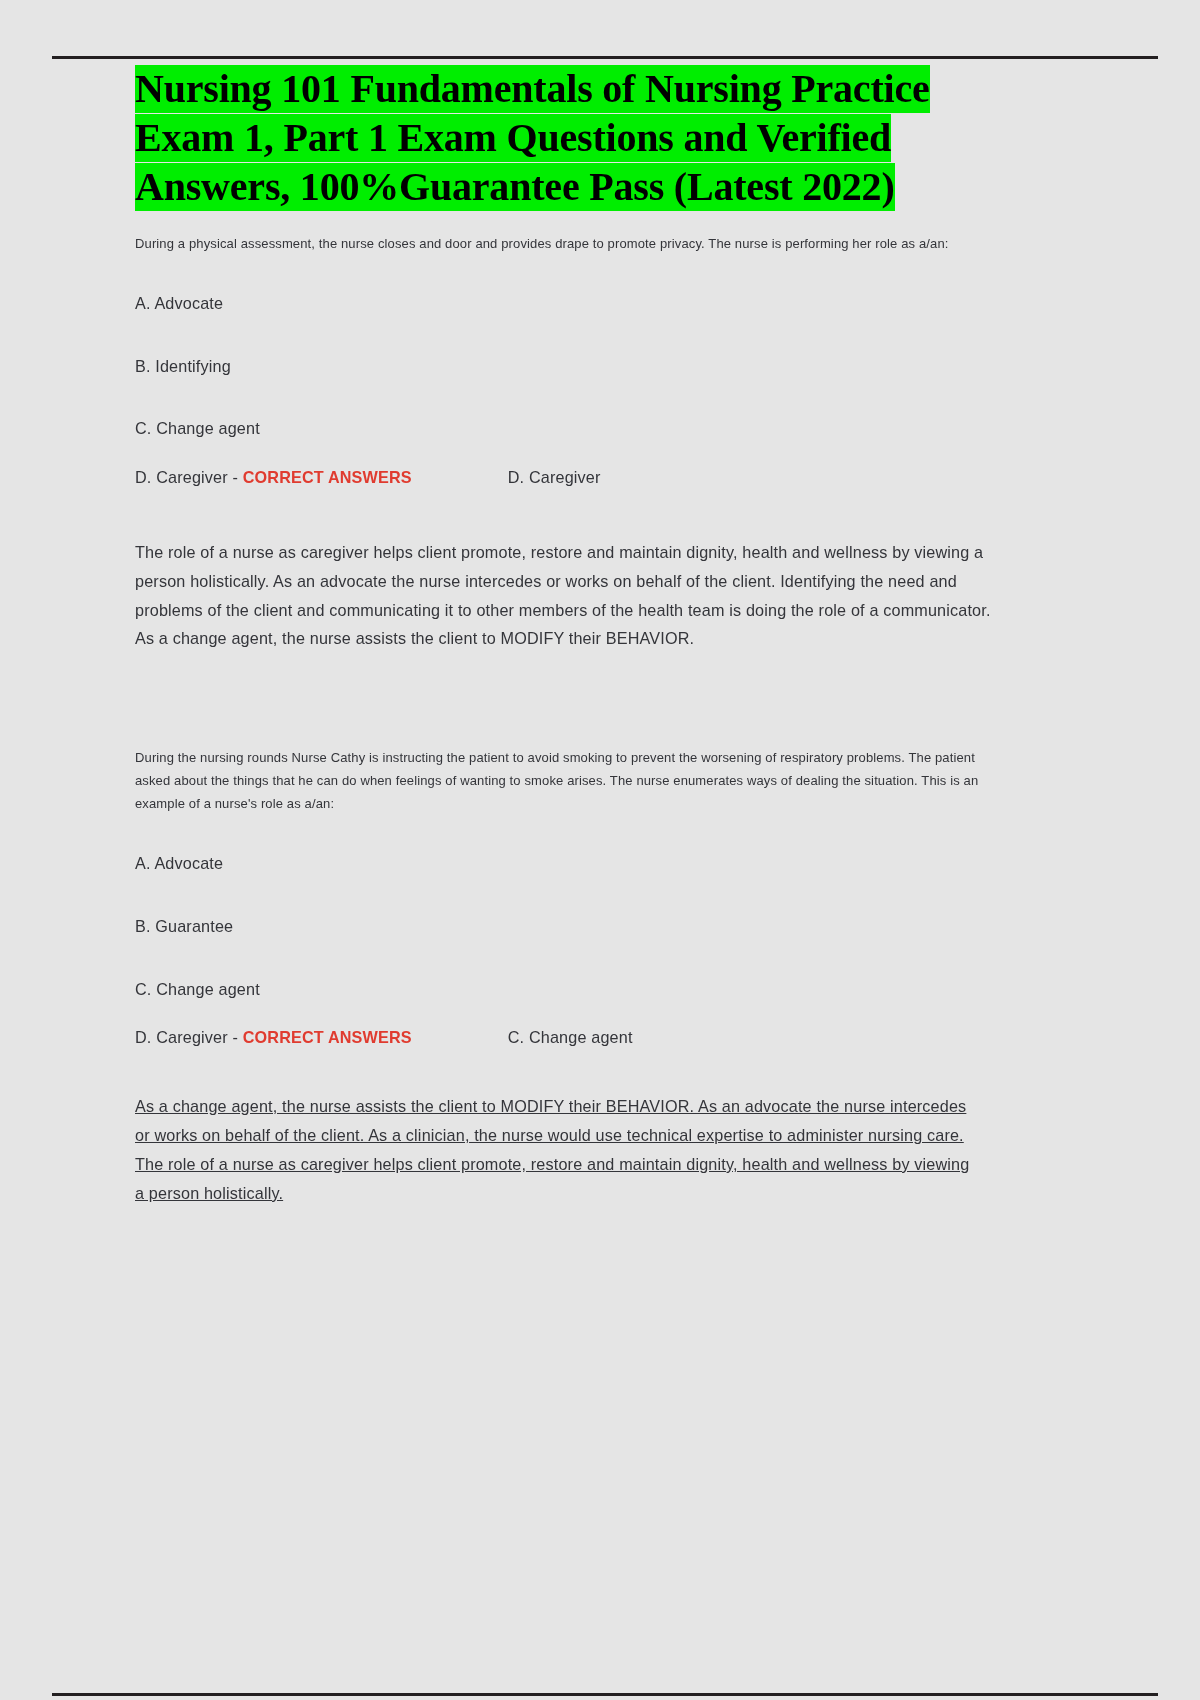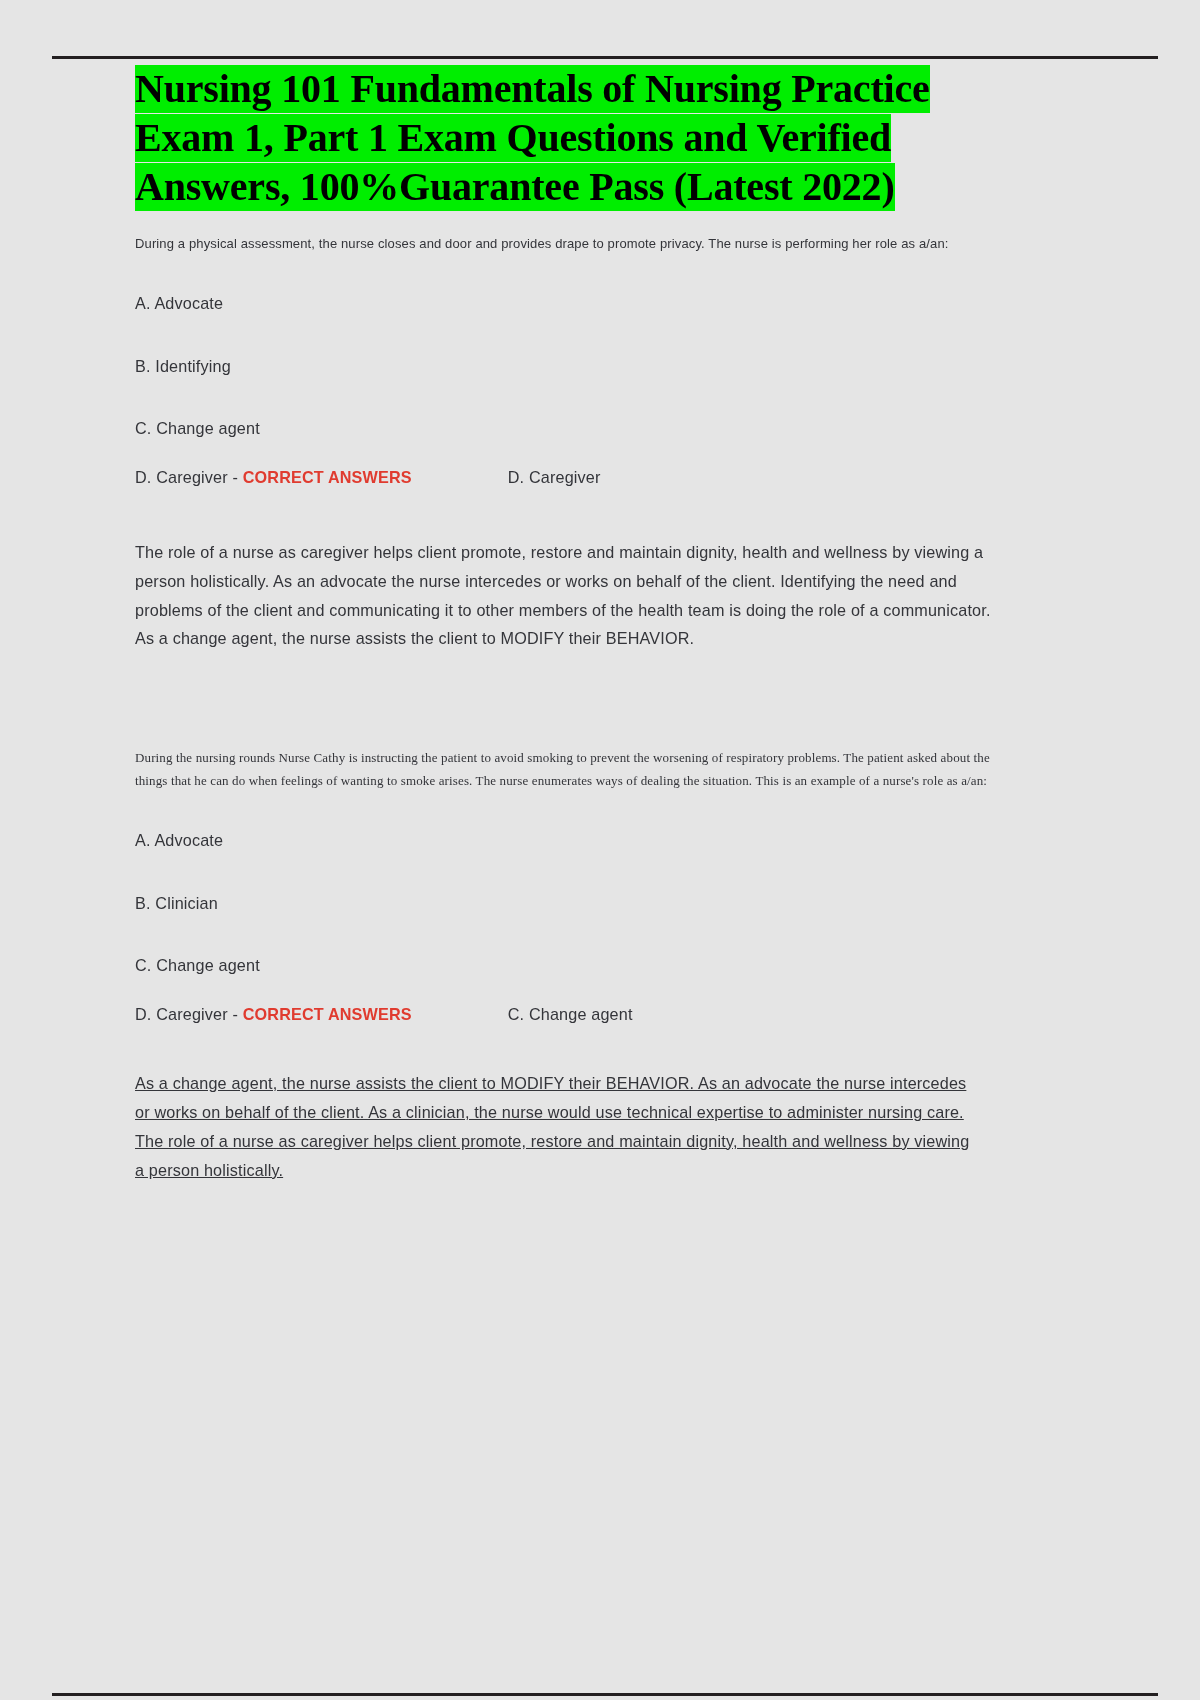--- a/index.html
+++ b/index.html
@@ -58,21 +58,21 @@
 
   .para {
     font-size: 13px;
     line-height: 1.78;
     color: #34353a;
     margin: 0;
     letter-spacing: 0.01em;
   }
 
   .q-stem { margin-top: 20px; width: 855px; }
-  .q-stem.q2 { width: 865px; font-family: Liberation Serif, serif; }
+  .q-stem.q2 { width: 865px; }
 
   .opt {
     font-size: 16.2px;
     line-height: 1.78;
     color: #34353a;
     margin-top: 34px;
     letter-spacing: 0.01em;
   }
 
   .answer-line {
@@ -125,21 +125,21 @@
 
       <p class="explain">The role of a nurse as caregiver helps client promote, restore and maintain dignity, health and wellness by viewing a person holistically. As an advocate the nurse intercedes or works on behalf of the client. Identifying the need and problems of the client and communicating it to other members of the health team is doing the role of a communicator. As a change agent, the nurse assists the client to MODIFY their BEHAVIOR.</p>
     </div>
 
     <div class="gap-block"></div>
 
     <div>
       <p class="para q-stem q2">During the nursing rounds Nurse Cathy is instructing the patient to avoid smoking to prevent the worsening of respiratory problems. The patient asked about the things that he can do when feelings of wanting to smoke arises. The nurse enumerates ways of dealing the situation. This is an example of a nurse's role as a/an:</p>
 
       <div class="opt">A. Advocate</div>
-      <div class="opt">B. Clinician</div>
+      <div class="opt">B. Guarantee</div>
       <div class="opt">C. Change agent</div>
 
       <div class="answer-line"><span>D. Caregiver - </span><span class="correct">CORRECT ANSWERS</span><span class="sel">			</span><span class="sel">C. Change agent</span></div>
 
       <p class="explain e2">As a change agent, the nurse assists the client to MODIFY their BEHAVIOR. As an advocate the nurse intercedes or works on behalf of the client. As a clinician, the nurse would use technical expertise to administer nursing care. The role of a nurse as caregiver helps client promote, restore and maintain dignity, health and wellness by viewing a person holistically.</p>
     </div>
 
   </div>
 
   <div class="rule rule-bottom"></div>

